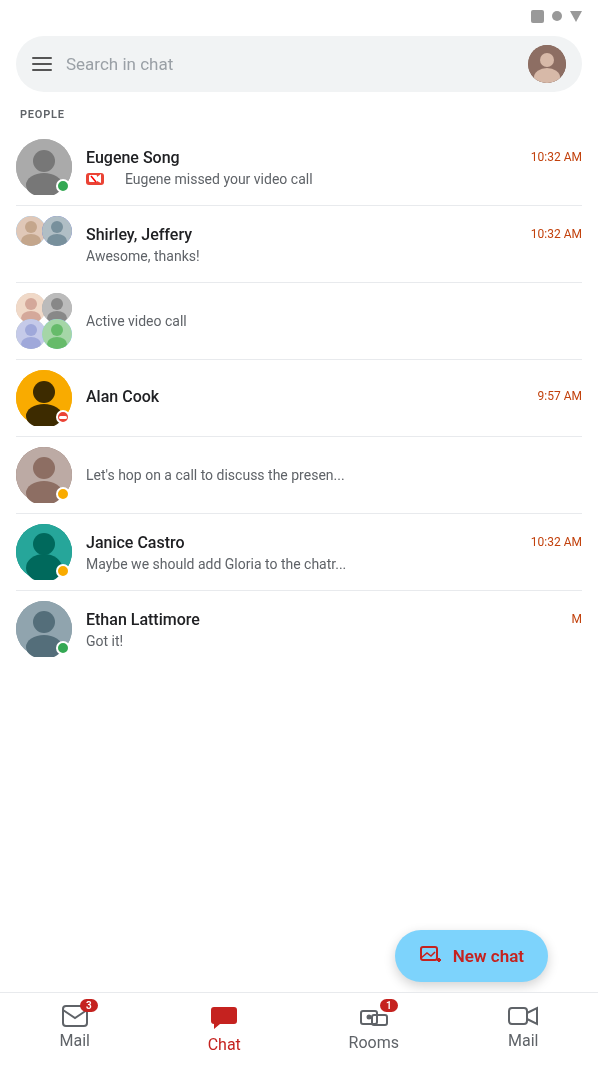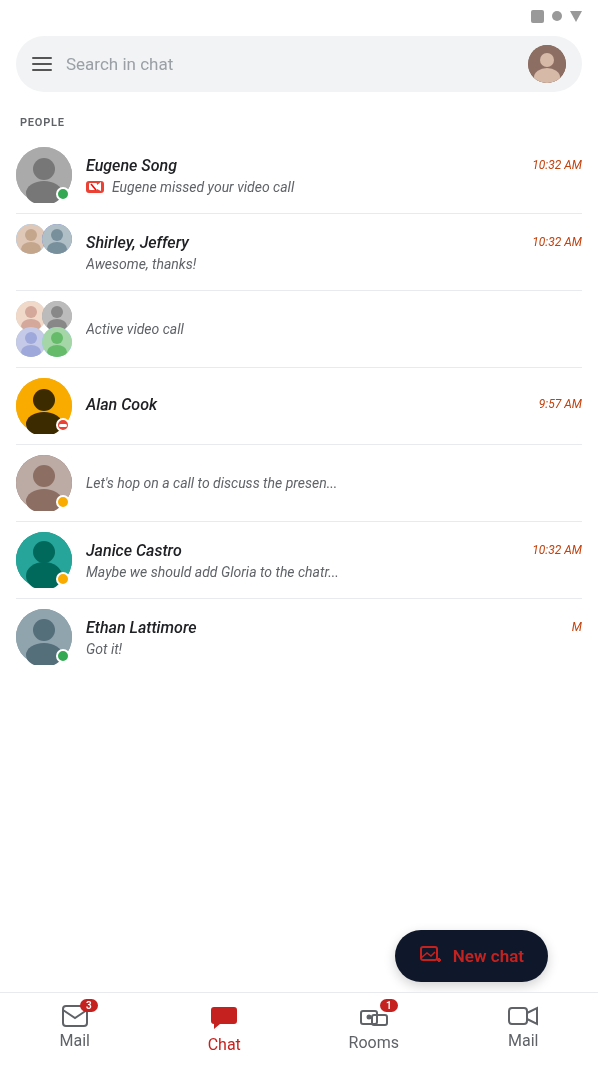--- a/index.html
+++ b/index.html
@@ -36,21 +36,21 @@
     .status-triangle {
       width: 0;
       height: 0;
       border-left: 6px solid transparent;
       border-right: 6px solid transparent;
       border-top: 11px solid #999;
     }
 
     
     .search-bar {
-      margin: 4px 16px 20px 16px;
+      margin: 4px 16px 12px 16px;
       background: #f1f3f4;
       border-radius: 28px;
       display: flex;
       align-items: center;
       padding: 10px 16px;
       gap: 14px;
       height: 56px;
     }
     .hamburger-icon {
       display: flex;
@@ -99,21 +99,20 @@
     .chat-list {
       list-style: none;
     }
     .chat-item {
       display: flex;
       align-items: center;
       padding: 10px 16px;
       gap: 14px;
       cursor: pointer;
       position: relative;
-      font-style: italic;
     }
     .chat-avatar {
       width: 56px;
       height: 56px;
       border-radius: 50%;
       flex-shrink: 0;
       position: relative;
       overflow: visible;
     }
     .avatar-single {
@@ -212,21 +211,21 @@
       margin-left: 8px;
     }
     .chat-preview {
       font-size: 14px;
       color: #5f6368;
       white-space: nowrap;
       overflow: hidden;
       text-overflow: ellipsis;
       display: flex;
       align-items: center;
-      gap: 8px;
+      gap: 21px;
     }
     .missed-call-icon {
       display: inline-flex;
       align-items: center;
       justify-content: center;
       background: #ea4335;
       color: white;
       border-radius: 3px;
       padding: 1px 3px;
       font-size: 10px;
@@ -286,21 +285,21 @@
       padding: 1px 5px;
       min-width: 18px;
       text-align: center;
     }
 
     
     .new-chat-fab {
       position: absolute;
       bottom: 100px;
       right: 50px;
-      background: #0f172a;
+      background: #7dd3fc;
       border-radius: 28px;
       box-shadow: 0 4px 12px rgba(0,0,0,0.18);
       display: flex;
       align-items: center;
       gap: 10px;
       padding: 14px 24px;
       cursor: pointer;
     }
     .new-chat-label {
       font-size: 17px;

